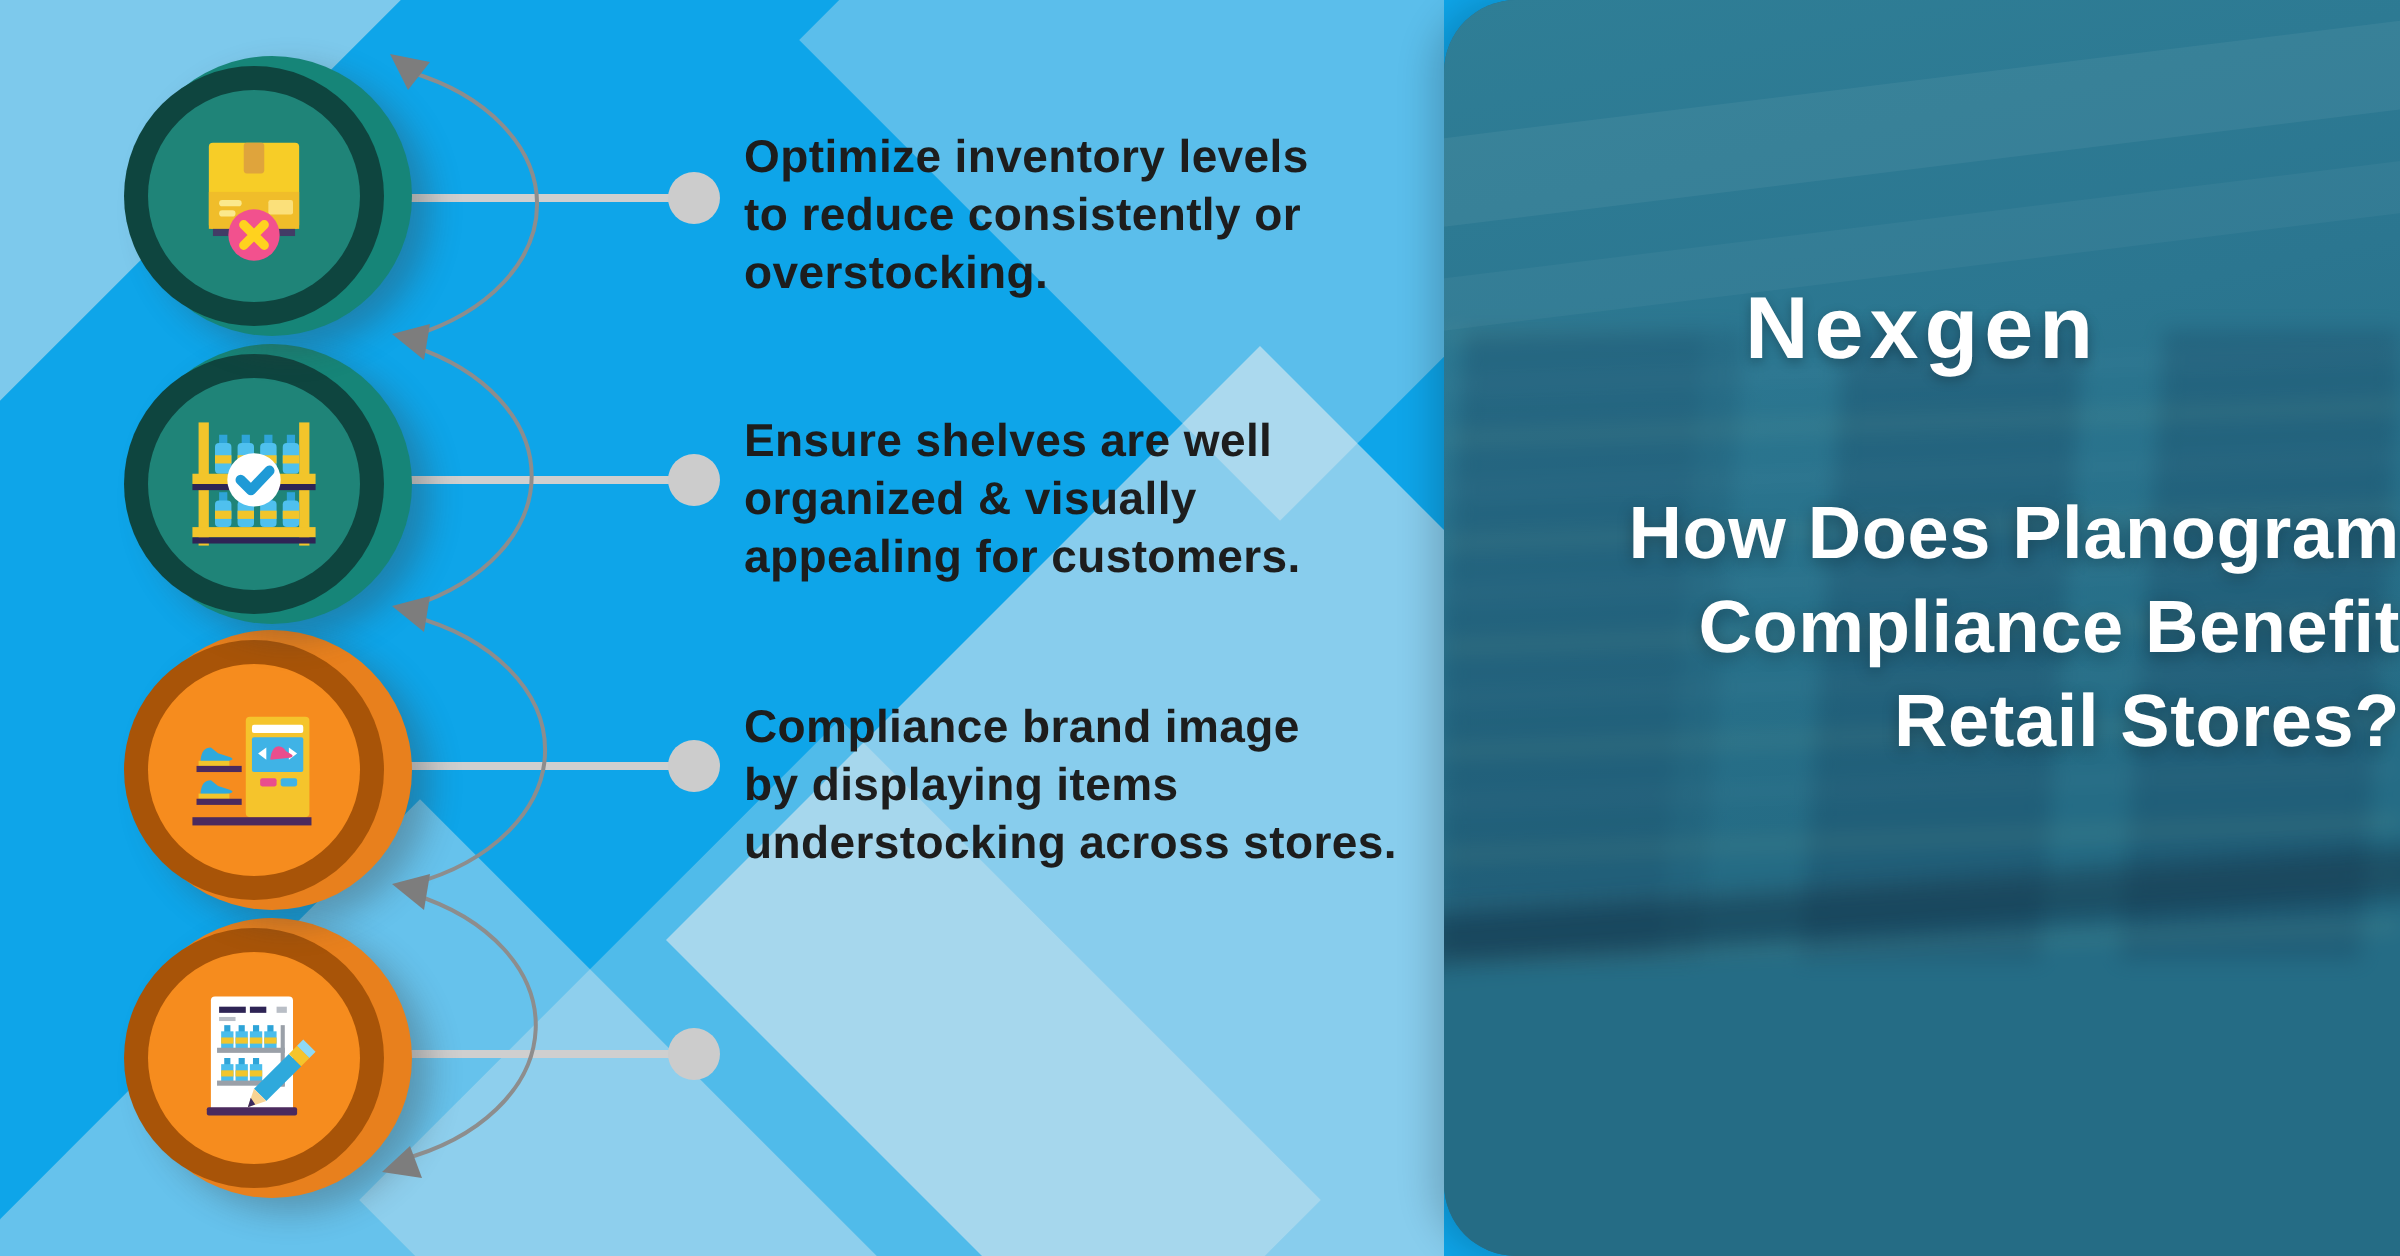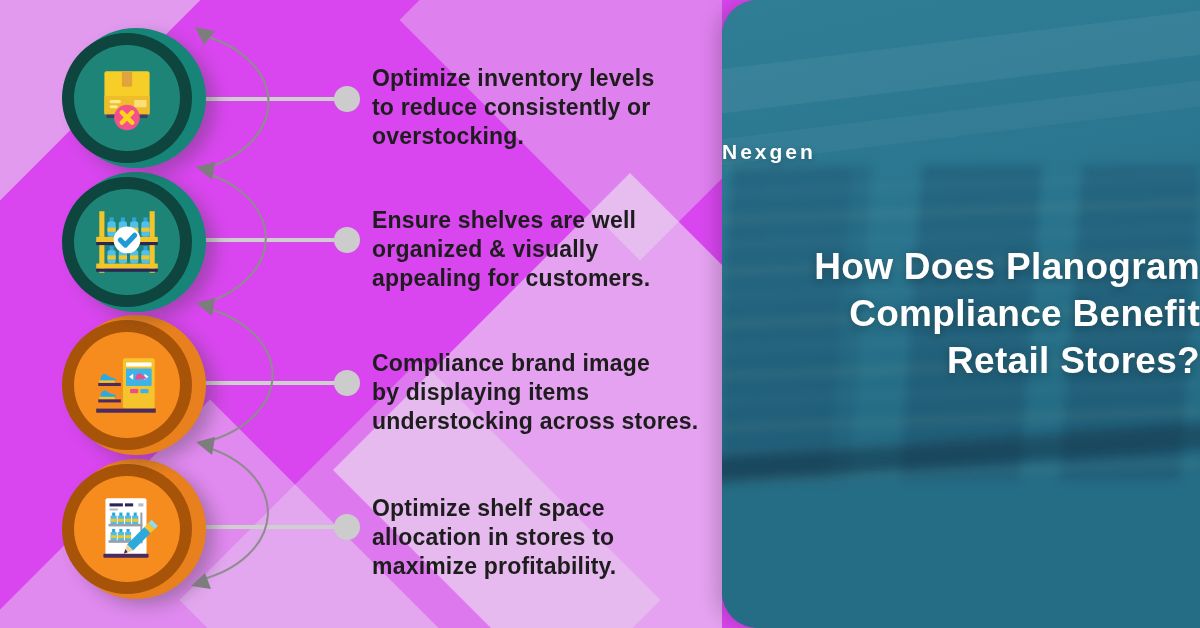--- a/index.html
+++ b/index.html
@@ -1,17 +1,17 @@
 <!DOCTYPE html>
 <html><head>
 <meta charset="utf-8">
 <style>
   html,body{margin:0;padding:0;}
   body{font-family:"Liberation Sans", sans-serif;}
-  .canvas{position:relative;width:1200px;height:628px;overflow:hidden;background:#d946ef;}
+  .canvas{position:relative;width:1200px;height:628px;overflow:hidden;background:#0ea5e9;}
 
   
   .left{position:absolute;left:0;top:0;width:722px;height:628px;overflow:hidden;}
   .diamond{position:absolute;width:340px;height:340px;background:#eceef0;opacity:.5;transform:rotate(45deg);}
   .d1{left:-190px;top:-190px;}
   .d2{left:470px;top:-150px;opacity:.35;}
   .d3{left:420px;top:260px;width:420px;height:420px;opacity:.55;}
   .d4{left:40px;top:470px;opacity:.4;}
   .d5{left:250px;top:430px;opacity:.3;}
 
@@ -48,21 +48,21 @@
   
   .panel{position:absolute;left:722px;top:0;width:478px;height:628px;border-radius:36px 0 0 36px;overflow:hidden;background:#266e86;box-shadow:-6px 0 18px rgba(0,0,0,.18);}
   .panel-grad{position:absolute;inset:0;background:linear-gradient(168deg,#2f7e96 0%,#2b7690 30%,#256c85 62%,#256c85 100%);}
   .ceiling-streak{position:absolute;left:-40px;width:130%;background:rgba(255,255,255,.055);transform:rotate(-7deg);}
   .cs1{top:36px;height:44px;}
   .cs2{top:106px;height:26px;opacity:.7;}
   .shelves{position:absolute;left:0;right:0;top:165px;height:315px;filter:blur(5px);opacity:.55;}
   .gondolas{position:absolute;inset:0;background:linear-gradient(94deg,transparent 0 2%,#15405c 2% 26%,#1d546e 26% 30%,transparent 30% 40%,#15405c 40% 64%,transparent 64% 72%,#15405c 72% 96%,transparent 96%);opacity:.55;}
   .shelf-stripes{position:absolute;inset:0;background:repeating-linear-gradient(178deg,rgba(213,228,160,.4) 0 5px,rgba(20,50,70,0) 5px 26px,rgba(255,255,255,.2) 26px 30px,transparent 30px 52px);opacity:.45;}
   .floor-edge{position:absolute;left:-20px;width:120%;top:438px;height:26px;background:rgba(12,34,52,.4);transform:rotate(-4deg);filter:blur(6px);}
-  .brand{position:absolute;top:140px;left:0;width:100%;color:#ffffff;font-size:21px;font-weight:700;letter-spacing:3px;z-index:5;text-shadow:0 2px 6px rgba(0,0,0,.25);}
+  .brand{position:absolute;top:140px;left:0;width:100%;text-align:center;color:#ffffff;font-size:44px;font-weight:700;letter-spacing:3px;z-index:5;text-shadow:0 2px 6px rgba(0,0,0,.25);}
   .headline{position:absolute;top:243px;left:0;width:100%;text-align:right;color:#ffffff;font-size:37px;line-height:47px;font-weight:700;letter-spacing:.3px;z-index:5;text-shadow:0 2px 8px rgba(0,0,0,.28);margin:0;}
 </style>
 </head>
 <body>
 
 <div class="canvas">
 
   <div class="left">
     <div class="diamond d1"></div>
     <div class="diamond d2"></div>
@@ -244,25 +244,20 @@
     <div class="item-text t2">
       <div>Ensure shelves are well</div>
       <div>organized &amp; visually</div>
       <div>appealing for customers.</div>
     </div>
     <div class="item-text t3">
       <div>Compliance brand image</div>
       <div>by displaying items</div>
       <div>understocking across stores.</div>
     </div>
-    <div class="item-text t4">
-      <div>Optimize shelf space</div>
-      <div>allocation in stores to</div>
-      <div>maximize profitability.</div>
-    </div>
   </div>
 
   <div class="panel">
     <div class="panel-grad"></div>
     <div class="ceiling-streak cs1"></div>
     <div class="ceiling-streak cs2"></div>
     <div class="shelves">
       <div class="gondolas"></div>
       <div class="shelf-stripes"></div>
     </div>

